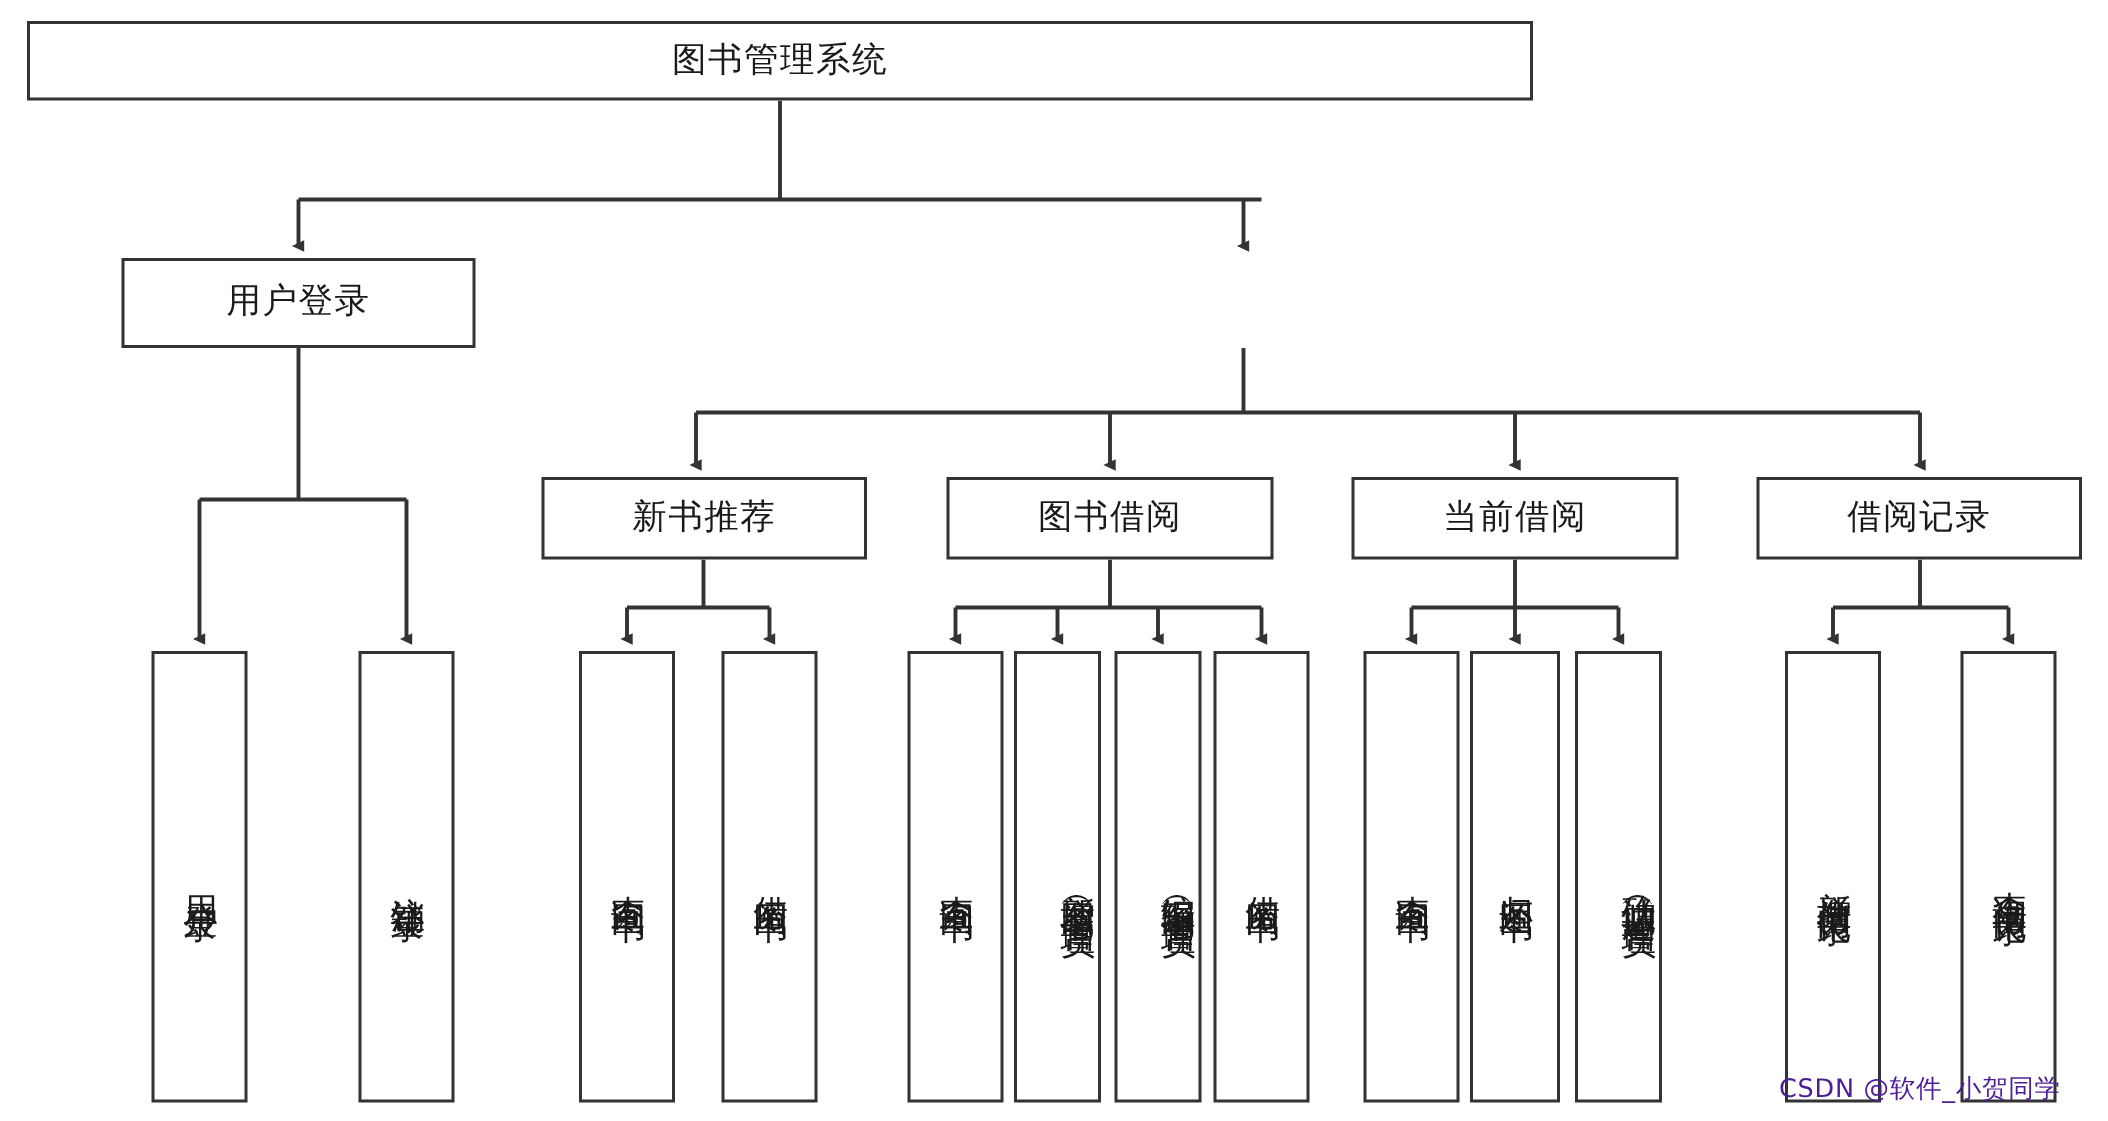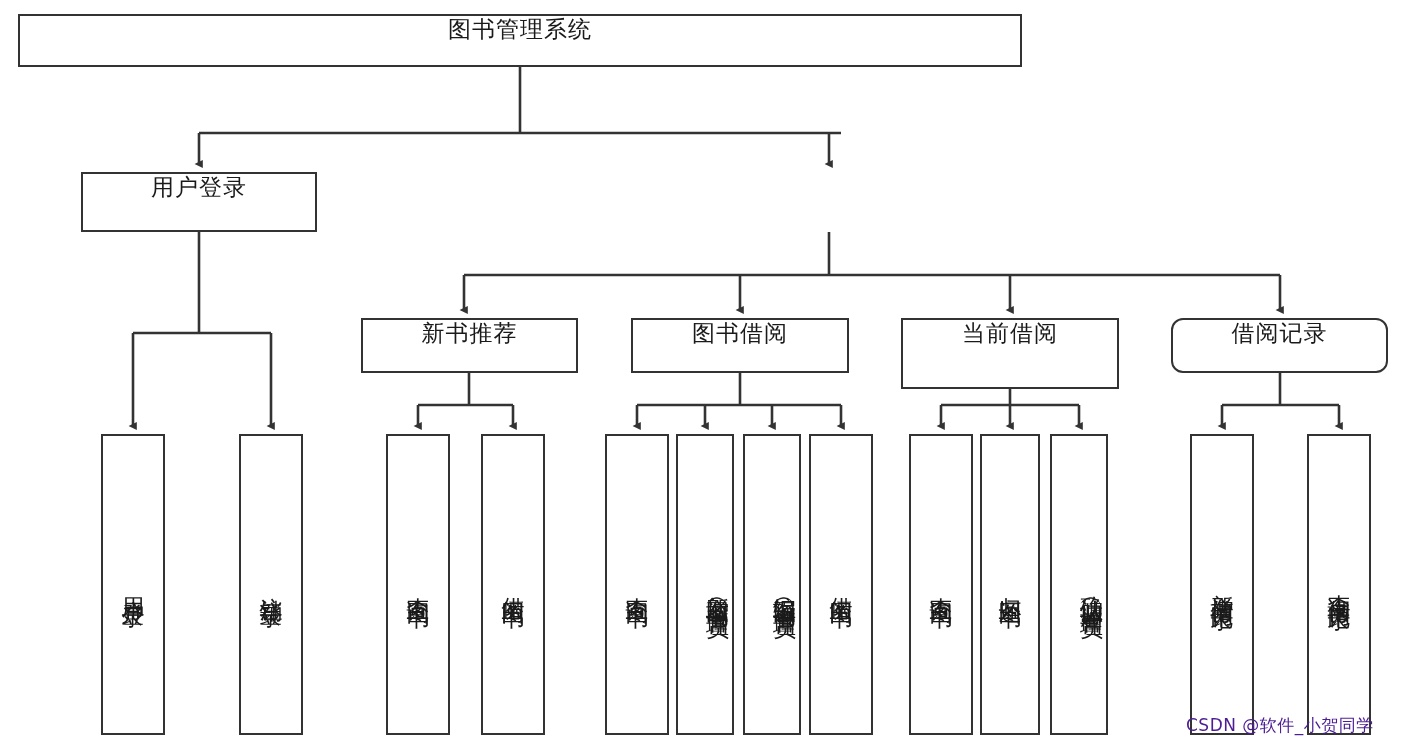--- a/index.html
+++ b/index.html
@@ -25,21 +25,21 @@
     width: 1405px;
     height: 747px;
     pointer-events: none;
   }
   .node {
     position: absolute;
     box-sizing: border-box;
     background: #ffffff;
     border: 2px solid #333333;
     display: flex;
-    align-items: flex-start;
+    align-items: center;
     justify-content: center;
     color: #1a1a1a;
   }
   .node-h {
     font-size: 23px;
     line-height: 1.2;
     letter-spacing: 1px;
     white-space: nowrap;
   }
   .node-v {
@@ -129,24 +129,24 @@
   <div class="node node-h" style="left:81px; top:172px; width:236px; height:60px;">
     <span>用户登录</span>
   </div>
 
   <div class="node node-h" style="left:631px; top:318px; width:218px; height:55px;">
     <span>图书借阅</span>
   </div>
   <div class="node node-h" style="left:361px; top:318px; width:217px; height:55px;">
     <span>新书推荐</span>
   </div>
-  <div class="node node-h" style="left:901px; top:318px; width:218px; height:71px;">
+  <div class="node node-h" style="left:901px; top:318px; width:218px; height:55px;">
     <span>当前借阅</span>
   </div>
-  <div class="node node-h" style="left:1171px; top:318px; width:217px; height:55px;border-radius:12px;">
+  <div class="node node-h" style="left:1171px; top:318px; width:217px; height:55px;">
     <span>借阅记录</span>
   </div>
 
   <div class="node node-v center-ish" style="left:101px; top:434px; width:64px; height:301px;">
     <span>用户登录</span>
   </div>
   <div class="node node-v center-ish" style="left:239px; top:434px; width:64px; height:301px;">
     <span>注销登录</span>
   </div>
 

